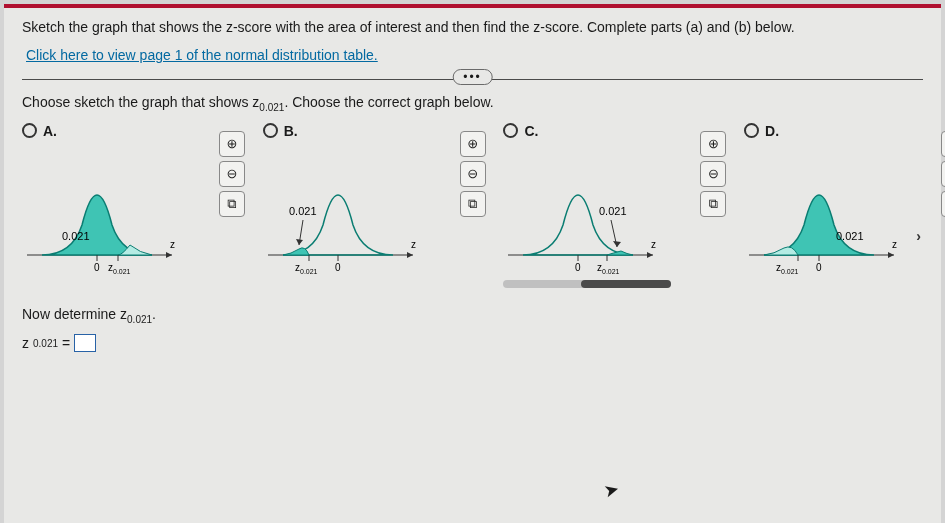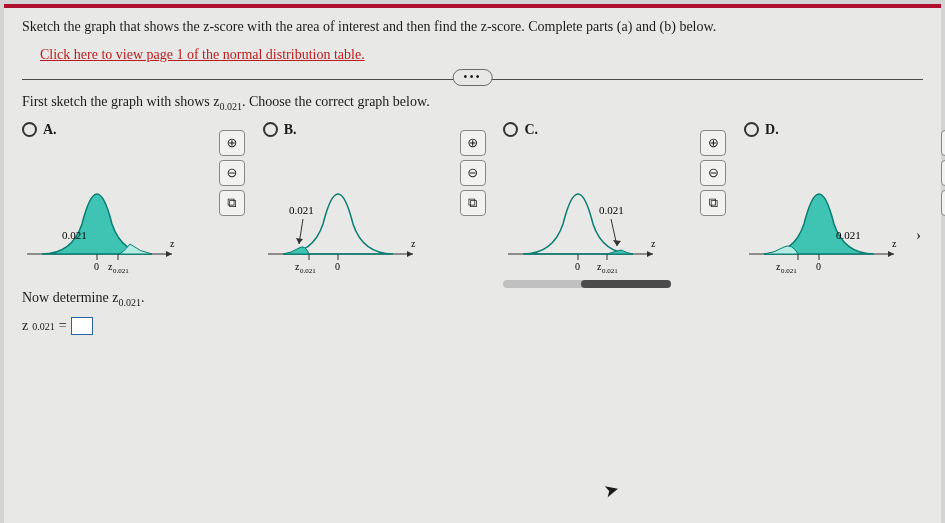--- a/index.html
+++ b/index.html
@@ -13,28 +13,27 @@
     height: 523px;
     overflow: hidden;
     padding: 4px 4px 0 4px;
   }
   .page {
     background: #e8e8e6;
     border-top: 4px solid #b01030;
     padding: 10px 18px;
     height: 100%;
     position: relative;
-    font-family: Liberation Serif, serif;
   }
   .question { margin-bottom: 10px; line-height: 1.35; }
   .link {
-    color: #b91c1c;
+    color: #0369a1;
     text-decoration: underline;
     display: block;
-    margin: 1px 18px;
+    margin: 1px 4px;
     cursor: pointer;
   }
   .divider-wrap {
     position: relative;
     margin: 16px 0 14px 0;
   }
   .divider {
     border: 0;
     border-top: 1px solid #4a4a4a;
     margin: 0;
@@ -112,21 +111,21 @@
   }
   .scrollbar-thumb {
     position: absolute;
     right: 0;
     top: 0;
     width: 90px;
     height: 8px;
     background: #4a4a4a;
     border-radius: 4px;
   }
-  .now-determine { margin-top: 12px; }
+  .now-determine { margin-top: 28px; }
   .answer-line { margin-top: 10px; display: flex; align-items: center; gap: 4px; }
   .answer-box {
     width: 22px;
     height: 18px;
     border: 1px solid #2862a6;
     background: #fff;
     display: inline-block;
   }
   sub { font-size: 10px; }
   .cursor {
@@ -153,21 +152,21 @@
   <div class="question">Sketch the graph that shows the z-score with the area of interest and then find the z-score. Complete parts (a) and (b) below.</div>
 
   <a class="link">Click here to view page 1 of the normal distribution table.</a>
 
   <div class="divider-wrap">
     <hr class="divider">
     <div class="ellipsis">•••</div>
   </div>
 
   <div class="prompt2">
-    <span>First sketch the graph with shows z</span><sub>0.021</sub><span>. Choose the correct graph below.</span>
+    <span>Choose sketch the graph that shows z</span><sub>0.021</sub><span>. Choose the correct graph below.</span>
   </div>
 
   <div class="options">
 
     <div class="option">
       <div class="opt-head">
         <span class="radio"></span>
         <span>A.</span>
       </div>
       <svg class="graph" viewBox="0 0 160 130">

